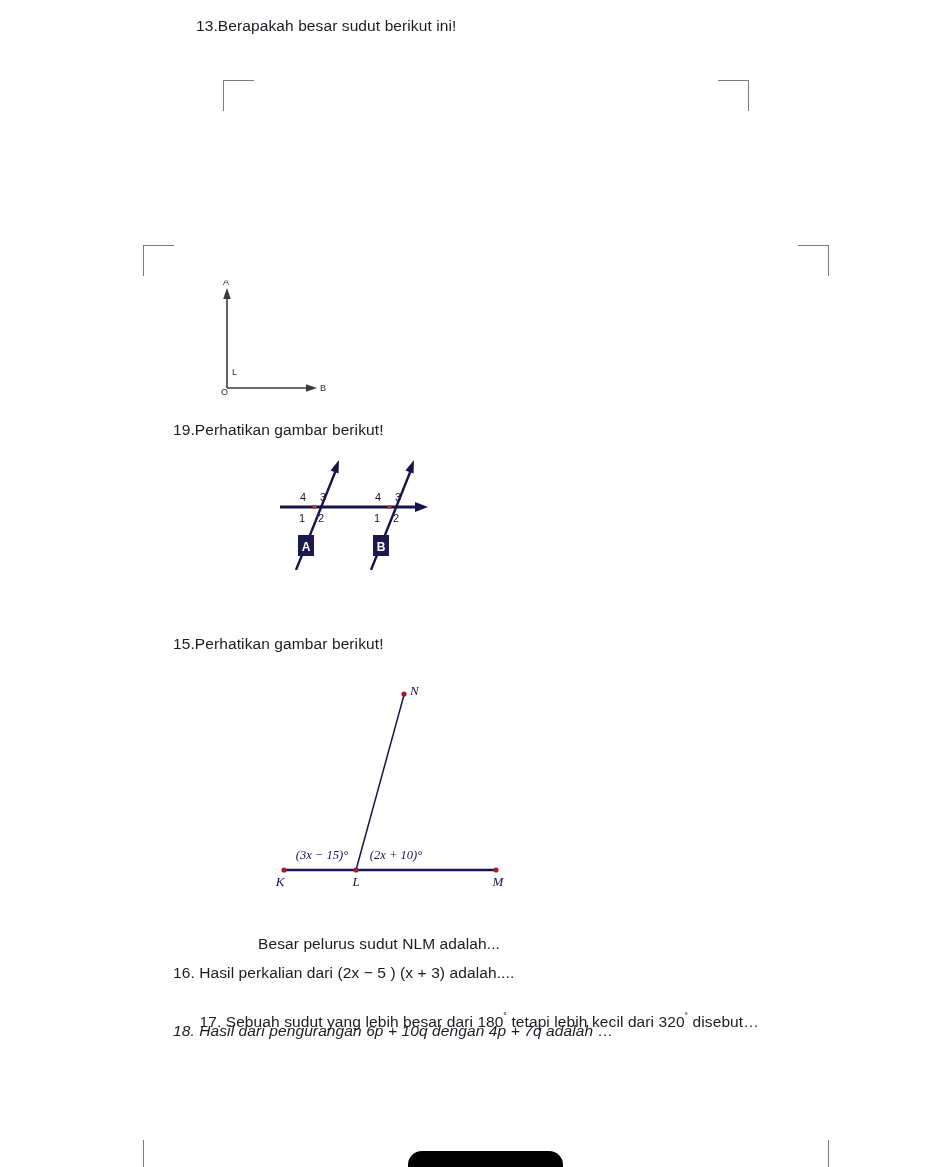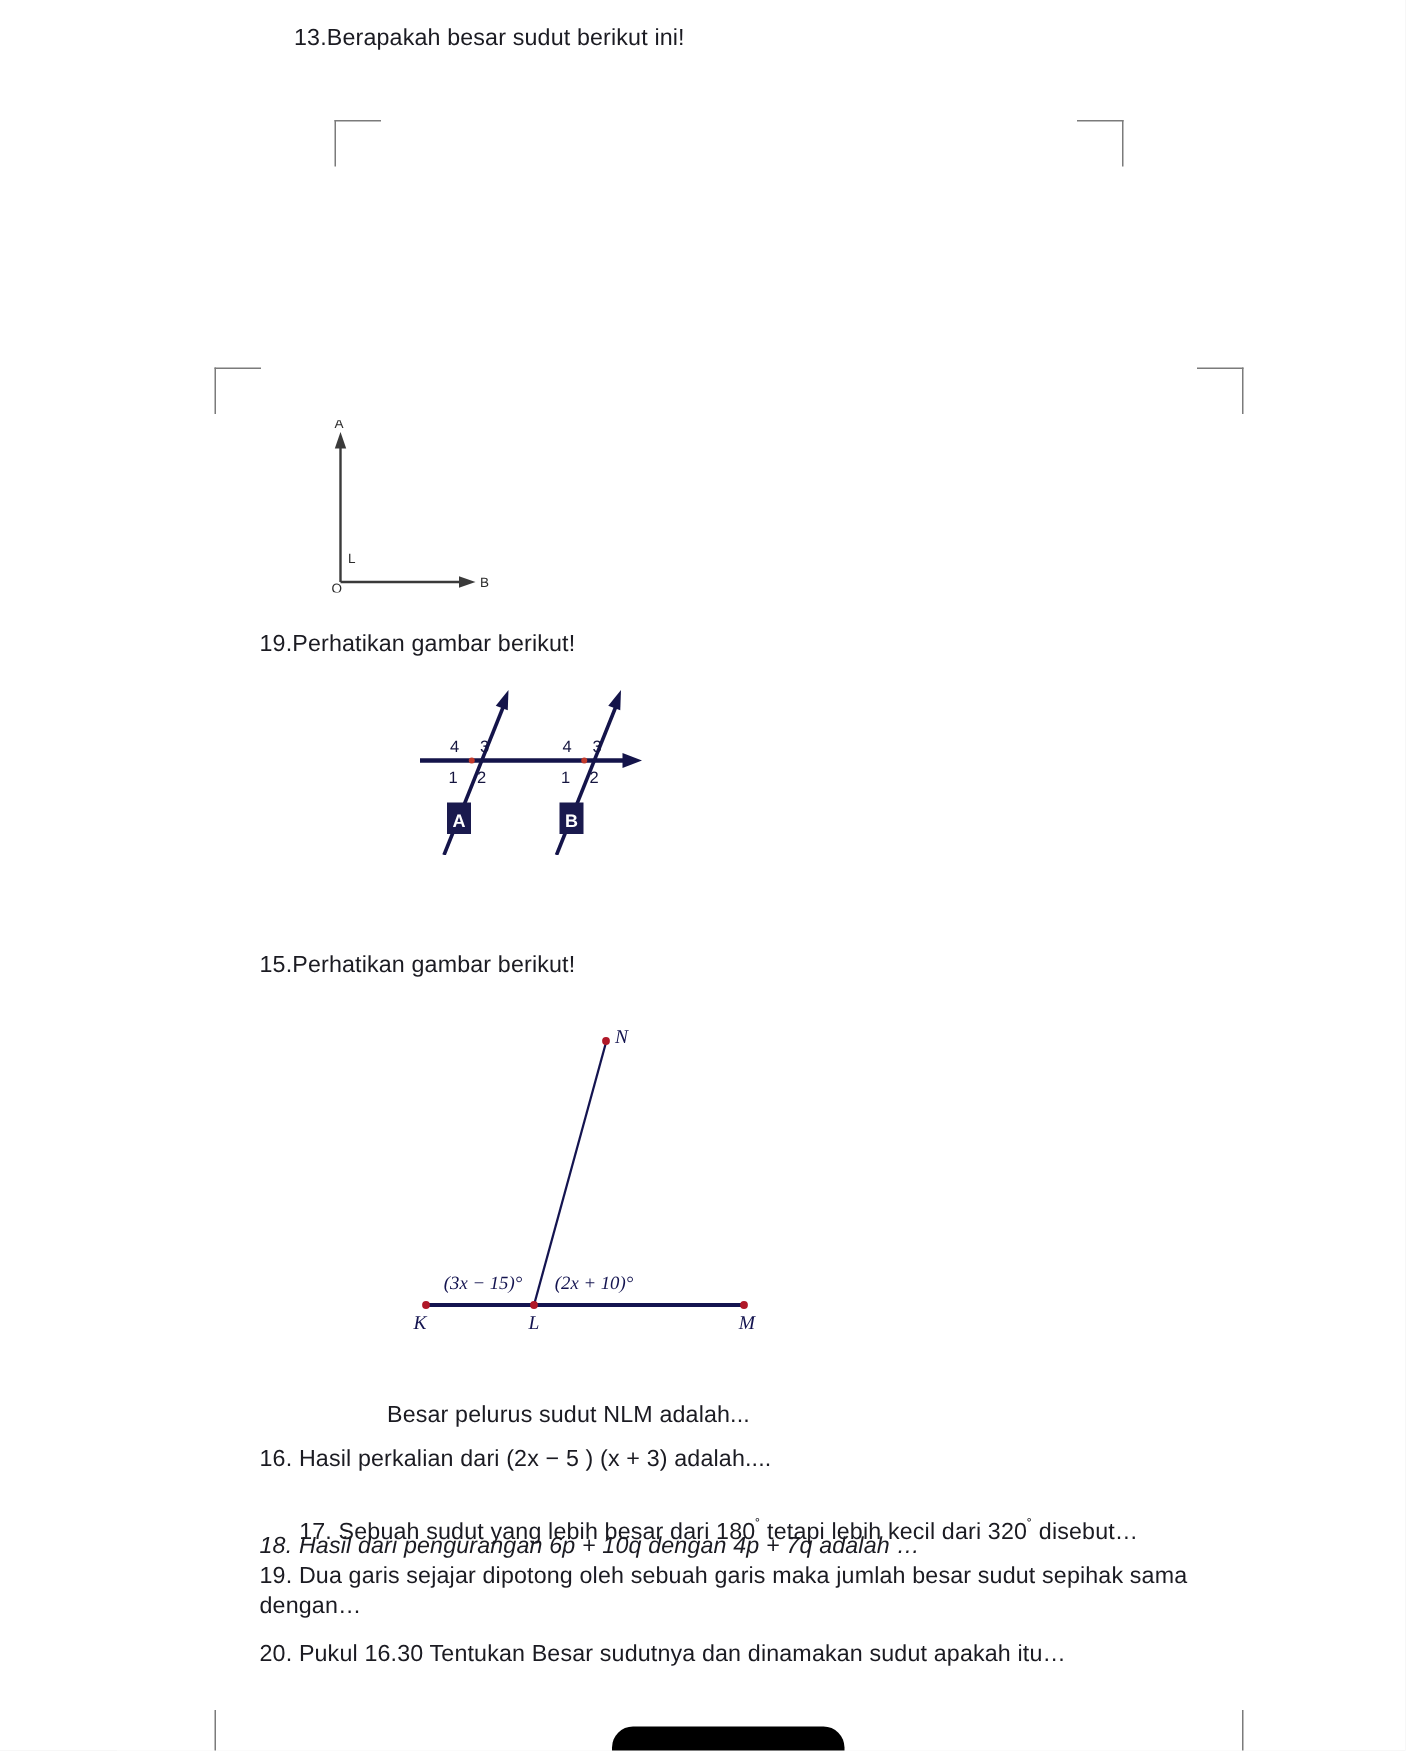--- a/index.html
+++ b/index.html
@@ -189,19 +189,17 @@
     <div class="q" style="left:134px; top:754px;margin-left:46px;">Besar pelurus sudut NLM adalah...</div>
 
     <div class="q" style="left:95px; top:783px;">16. Hasil perkalian dari (2x − 5 ) (x + 3) adalah....</div>
 
     <div class="q" style="left:95px; top:812px;">
       <span>17. Sebuah sudut yang lebih besar dari 180</span><span class="deg">˚</span><span> tetapi lebih kecil dari 320</span><span class="deg">˚</span><span> disebut…</span>
     </div>
 
     <div class="q italic" style="left:95px; top:841px;">18. Hasil dari pengurangan 6p + 10q dengan 4p + 7q adalah …</div>
 
-    <div class="q" style="left:95px; top:861px; width:690px;">19. Dua garis sejajar dipotong oleh sebuah garis maka jumlah besar sudut sepihak sama dengan…</div>
-
-    <div class="q" style="left:95px; top:913px;">20. Pukul 16.30 Tentukan Besar sudutnya dan dinamakan sudut apakah itu…</div>
+
   </div>
 
   <div class="bottom-bar"></div>
 </div>
 
 </body></html>

